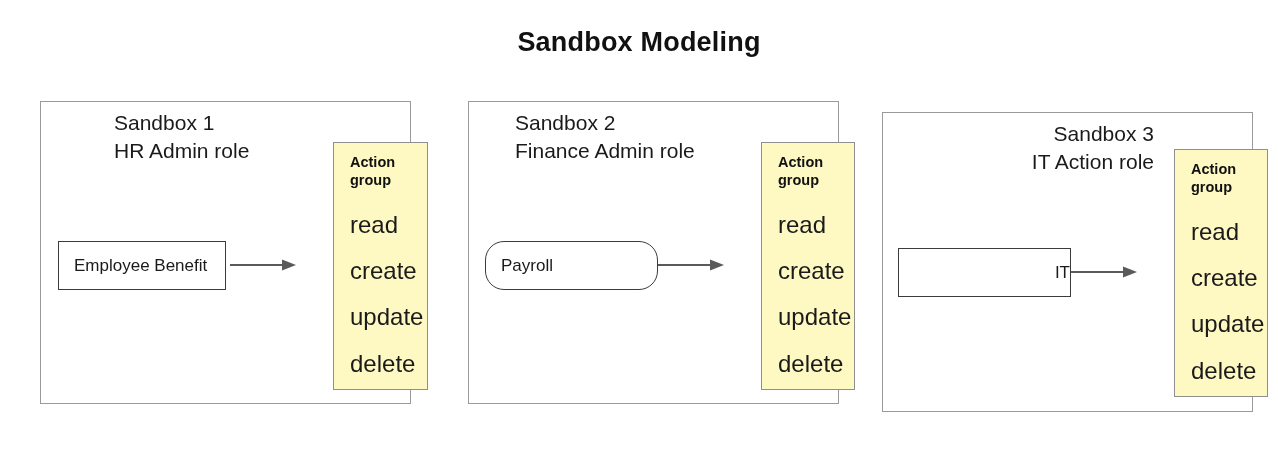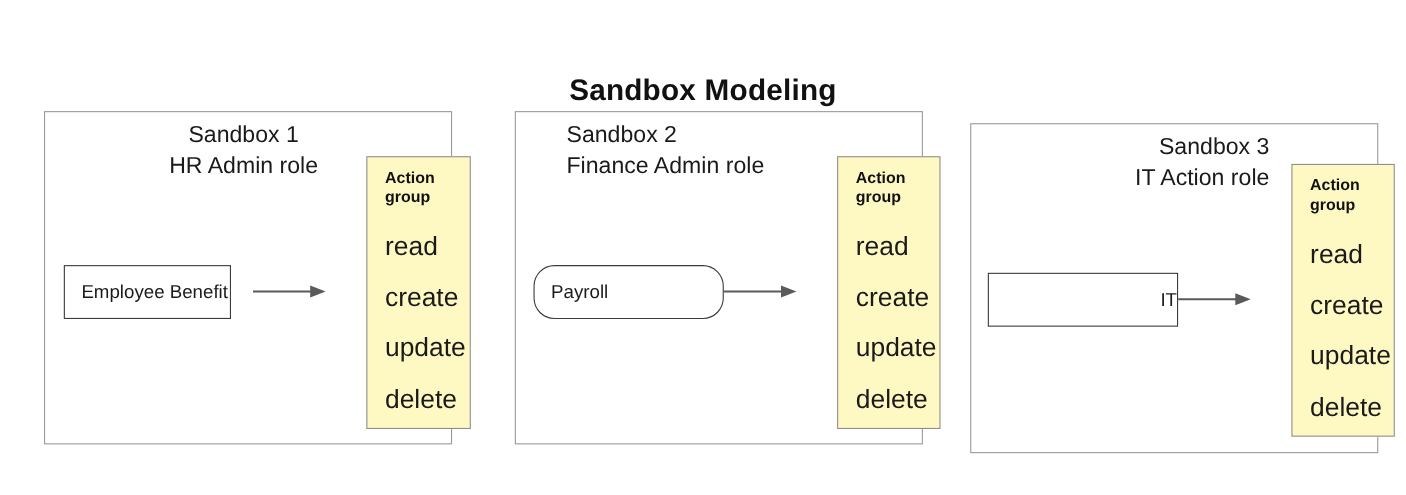--- a/index.html
+++ b/index.html
@@ -21,21 +21,20 @@
   .diagram-title {
     position: absolute;
     left: 0;
     top: 27px;
     width: 1278px;
     text-align: center;
     font-size: 27px;
     font-weight: bold;
     letter-spacing: 0.2px;
     color: #111111;
-    margin-top: 40px;
   }
 
   
   .sandbox {
     position: absolute;
     box-sizing: border-box;
     border: 1.6px solid #9a9a9a;
     background: #ffffff;
   }
   .sandbox-1 { left: 40px;  top: 101px; width: 371px; height: 303px; }
@@ -44,41 +43,41 @@
 
   
   .sandbox-header {
     position: absolute;
     top: 7px;
     font-size: 21px;
     line-height: 28px;
     color: #1a1a1a;
     white-space: nowrap;
   }
-  .sandbox-1 .sandbox-header { left: 83px;  text-align: center; width: 195px; }
+  .sandbox-1 .sandbox-header { left: 73px;  text-align: left; width: 195px; }
   .sandbox-2 .sandbox-header { left: 46px;  text-align: left;   width: 250px; }
   .sandbox-3 .sandbox-header { left: 56px;  text-align: right; width: 215px; }
   .sandbox-header .line { display: block; }
 
   
   .entity-box {
     position: absolute;
     box-sizing: border-box;
     border: 1.8px solid #3b3b3b;
     background: #ffffff;
     display: flex;
     align-items: center;
   }
   .entity-label {
     font-size: 17px;
     color: #1a1a1a;
     padding-left: 15px;
     white-space: nowrap;
   }
-  .sandbox-1 .entity-box { left: 17px; top: 139px; width: 152px; height: 49px; }
+  .sandbox-1 .entity-box { left: 17px; top: 139px; width: 168px; height: 49px; }
   .sandbox-2 .entity-box { left: 16px; top: 139px; width: 173px; height: 49px; border-radius: 19px; }
   .sandbox-3 .entity-box { left: 15px; top: 135px; width: 173px; height: 49px; justify-content: flex-end; }
 
   
   .arrow {
     position: absolute;
     height: 14px;
     display: block;
   }
   .sandbox-1 .arrow { left: 189px; top: 156px; width: 68px; }

